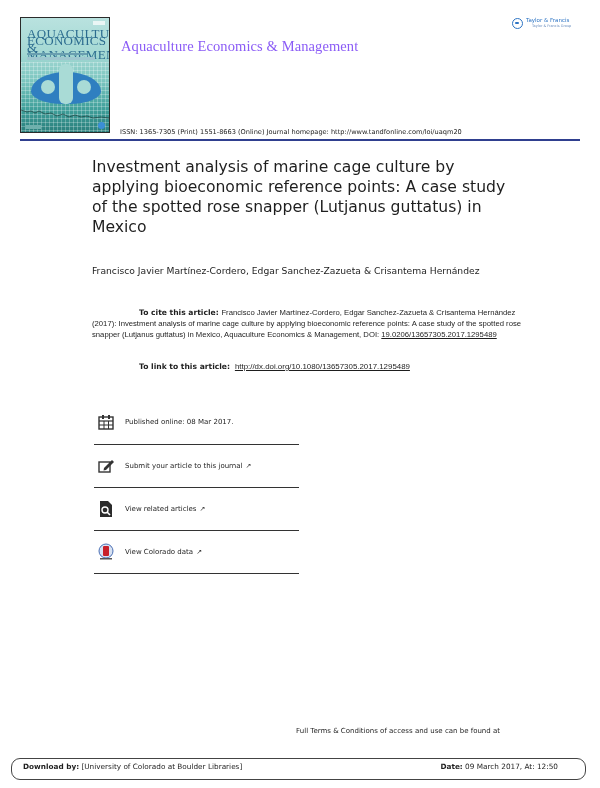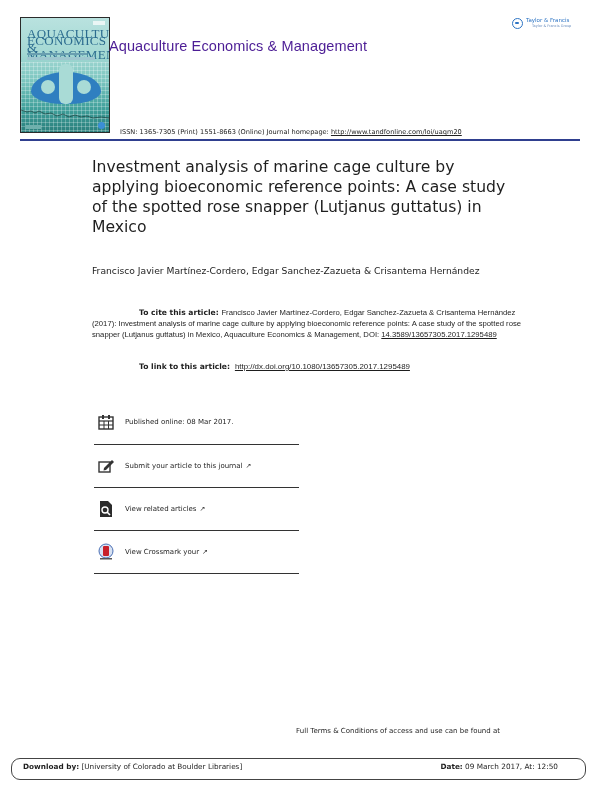--- a/index.html
+++ b/index.html
@@ -34,35 +34,35 @@
       content: ""; position: absolute; left: 28px; top: -8px; width: 14px; height: 40px;
       background: #a9dbd6; border-radius: 6px;
     }
     .cover .fishl { position: absolute; left: 20px; top: 62px; width: 14px; height: 14px; background: #a9dbd6; border-radius: 50%; }
     .cover .fishr { position: absolute; left: 56px; top: 62px; width: 14px; height: 14px; background: #a9dbd6; border-radius: 50%; }
     .cover .wave { position: absolute; left: 0; top: 90px; width: 100%; height: 12px; }
     .cover .tflogo { position: absolute; left: 4px; bottom: 3px; width: 16px; height: 4px; background: #6fb0ad; }
     .cover .dot { position: absolute; right: 4px; bottom: 3px; width: 7px; height: 7px; border-radius: 50%; background: #3b8ed6; }
 
     .journal-name {
-      position: absolute; left: 109px; top: 38px; font-size: 14.5px; color: #4c1d95; letter-spacing: 0.1px;
-      font-family: Liberation Sans, sans-serif;
+      position: absolute; left: 121px; top: 38px; font-size: 14.5px; color: #8b5cf6; letter-spacing: 0.1px;
+      font-family: Liberation Serif, serif;
     }
     .tf-logo { position: absolute; left: 512px; top: 17px; display: flex; align-items: center; gap: 3px; }
     .tf-logo .circ {
       width: 11px; height: 11px; border: 1.4px solid #2d74c4; border-radius: 50%; position: relative; box-sizing: border-box;
     }
     .tf-logo .circ:after { content: ""; position: absolute; left: 2px; top: 3px; width: 4px; height: 2px; background: #2d74c4; border-radius: 1px; }
     .tf-logo .tf-text { font-size: 5.5px; color: #2d74c4; line-height: 6px; }
     .tf-logo .tf-sub { font-size: 3.5px; color: #6b8fbf; display: block; padding-left: 6px; }
 
     .issn {
       position: absolute; left: 120px; top: 128px; font-size: 6.6px; color: #222; white-space: nowrap;
     }
-    .issn a { color: #222; text-decoration: underline; }
+    .issn a { color: #222; }
     .rule-blue { position: absolute; left: 20px; top: 139px; width: 560px; height: 2px; background: #2f3f8f; }
 
     .title {
       position: absolute; left: 92px; top: 157px; width: 420px;
       font-size: 15.6px; line-height: 20px; color: #1e1e1e; margin: 0; font-weight: normal;
     }
     .authors {
       position: absolute; left: 92px; top: 264px; width: 410px;
       font-size: 9.2px; line-height: 13px; color: #1e1e1e;
     }
@@ -134,21 +134,21 @@
 
 <div class="issn">
   <span>ISSN: 1365-7305 (Print) 1551-8663 (Online) Journal homepage: </span><a>http://www.tandfonline.com/loi/uaqm20</a>
 </div>
 <div class="rule-blue"></div>
 
 <h1 class="title">Investment analysis of marine cage culture by applying bioeconomic reference points: A case study of the spotted rose snapper (Lutjanus guttatus) in Mexico</h1>
 <div class="authors">Francisco Javier Martínez-Cordero, Edgar Sanchez-Zazueta &amp; Crisantema Hernández</div>
 
 <div class="cite">
-  <span class="lbl">To cite this article: </span><span>Francisco Javier Martínez-Cordero, Edgar Sanchez-Zazueta &amp; Crisantema Hernández (2017): Investment analysis of marine cage culture by applying bioeconomic reference points: A case study of the spotted rose snapper (Lutjanus guttatus) in Mexico, Aquaculture Economics &amp; Management, DOI: </span><a>14.3589/13657305.2017.1295489</a>
+  <span class="lbl">To cite this article: </span><span>Francisco Javier Martínez-Cordero, Edgar Sanchez-Zazueta &amp; Crisantema Hernández (2017): Investment analysis of marine cage culture by applying bioeconomic reference points: A case study of the spotted rose snapper (Lutjanus guttatus) in Mexico, Aquaculture Economics &amp; Management, DOI: </span><a>19.0206/13657305.2017.1295489</a>
 </div>
 
 <div class="linkline">
   <span class="lbl">To link to this article: </span>&nbsp;<a>http://dx.doi.org/10.1080/13657305.2017.1295489</a>
 </div>
 
 <div class="meta">
   <div class="meta-row">
     <span class="ic">
       <svg width="18" height="18" viewBox="0 0 18 18">
@@ -185,21 +185,21 @@
     <span class="ext">↗</span>
   </div>
   <div class="meta-row">
     <span class="ic">
       <svg width="18" height="18" viewBox="0 0 18 18">
         <circle cx="9" cy="8" r="7" fill="#d8e2f2" stroke="#4a6fb5" stroke-width="1"></circle>
         <rect x="6" y="3" width="6" height="10" rx="1" fill="#c8202a"></rect>
         <rect x="3" y="15" width="12" height="1.5" fill="#555"></rect>
       </svg>
     </span>
-    <span>View Crossmark your</span>
+    <span>View Colorado data</span>
     <span class="ext">↗</span>
   </div>
 </div>
 
 <div class="footer-terms">
   <div>Full Terms &amp; Conditions of access and use can be found at</div>
 </div>
 
 <div class="download-bar">
   <span class="left"><b>Download by:</b><span> [University of Colorado at Boulder Libraries]</span></span>

